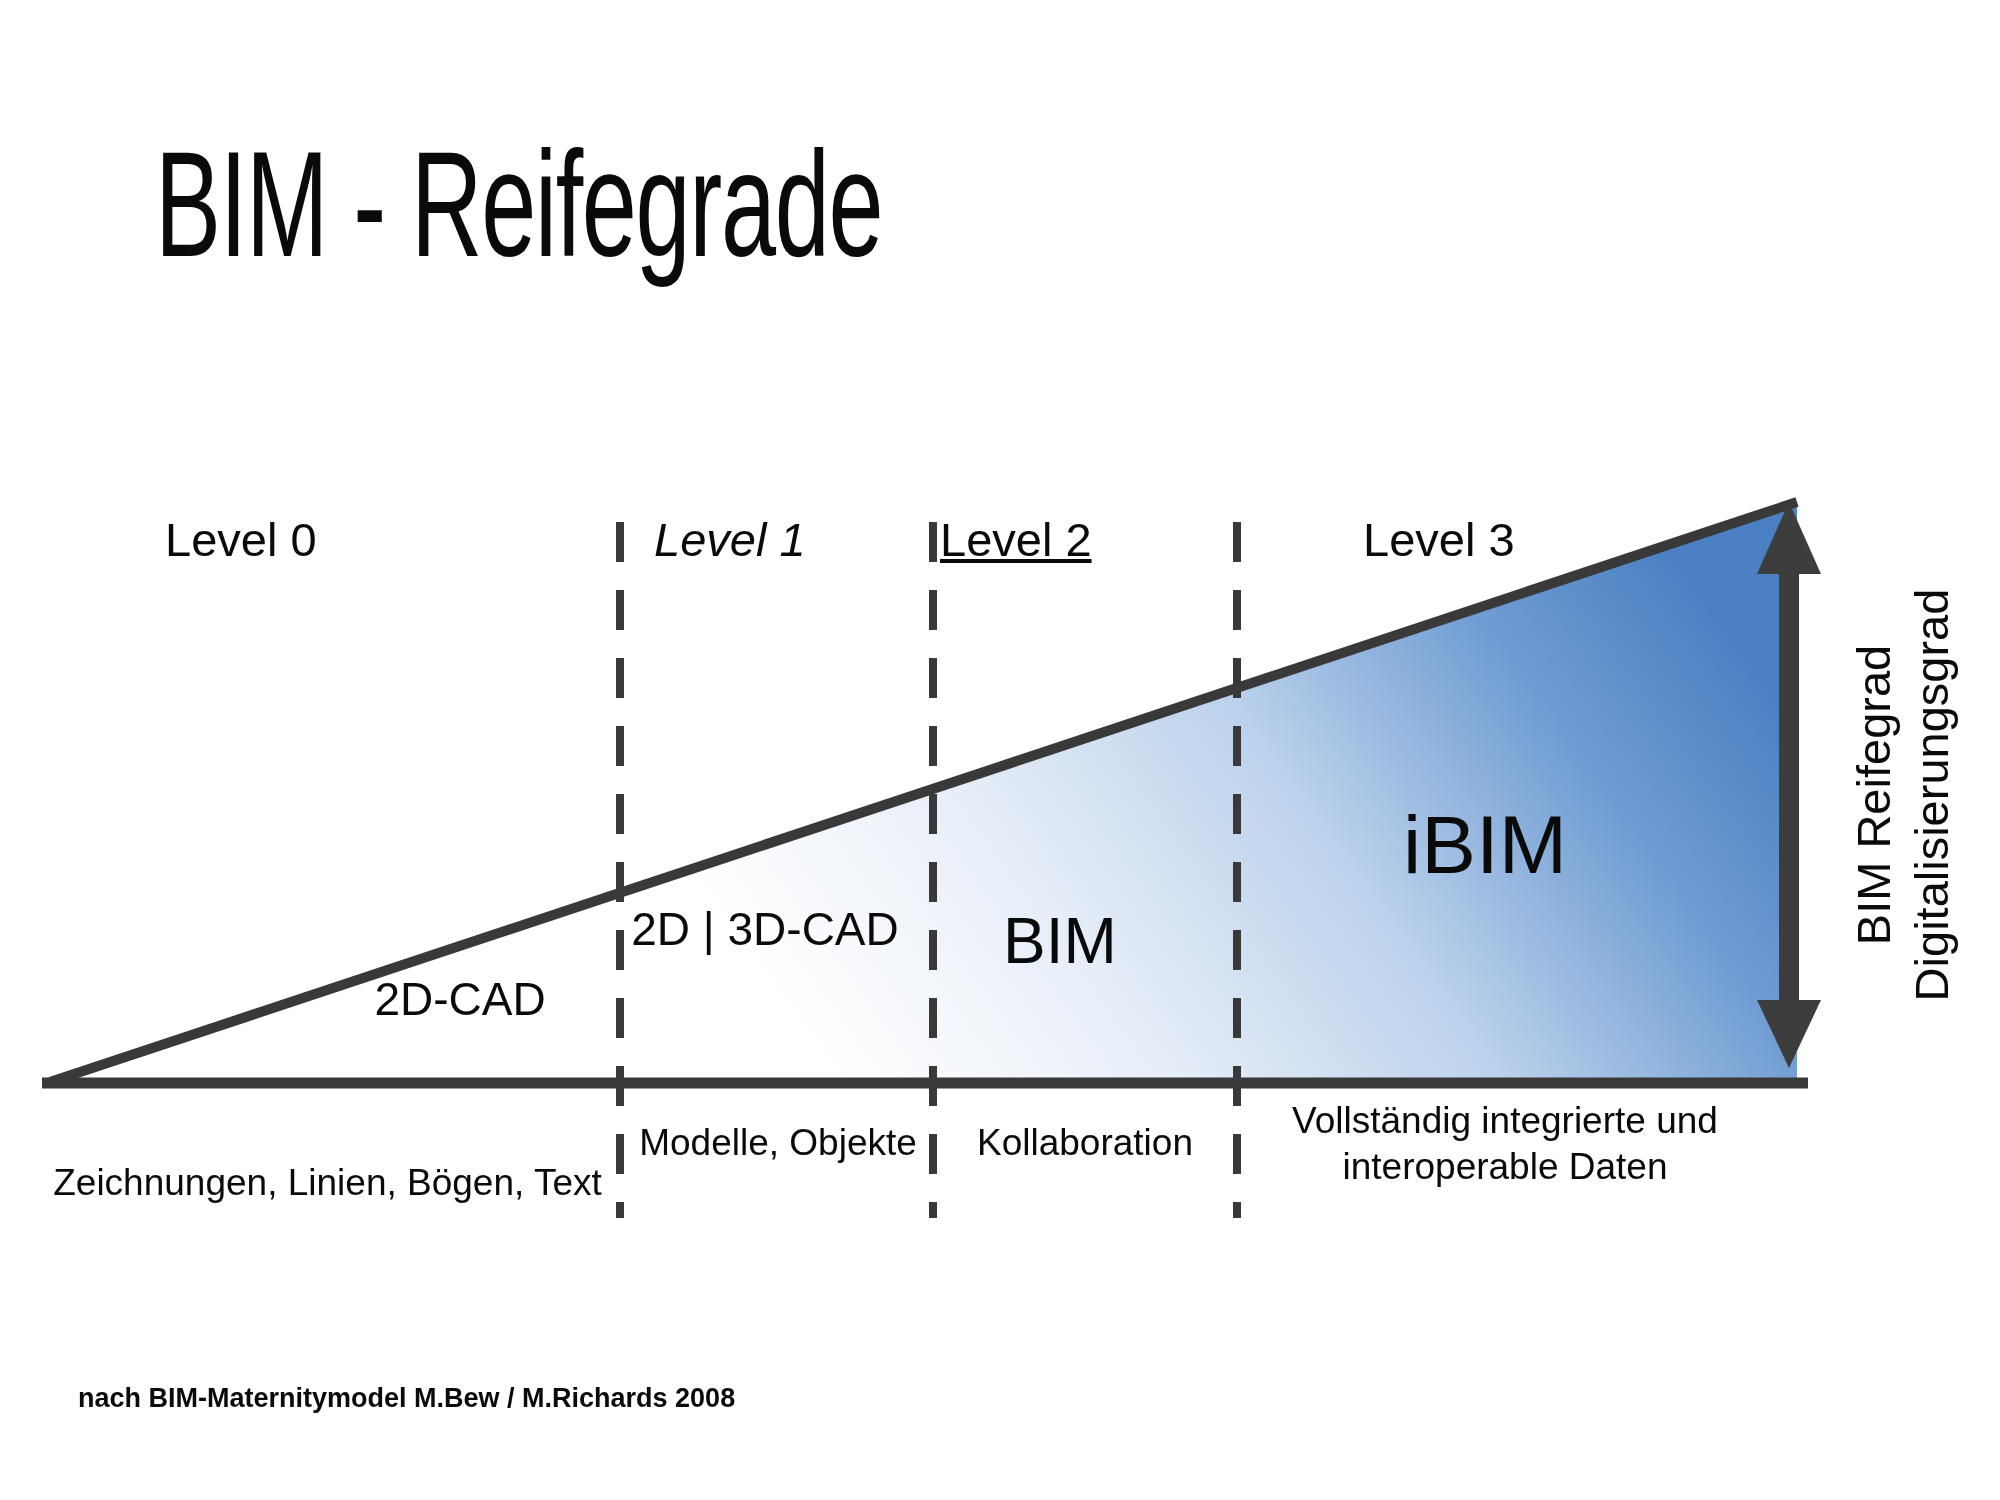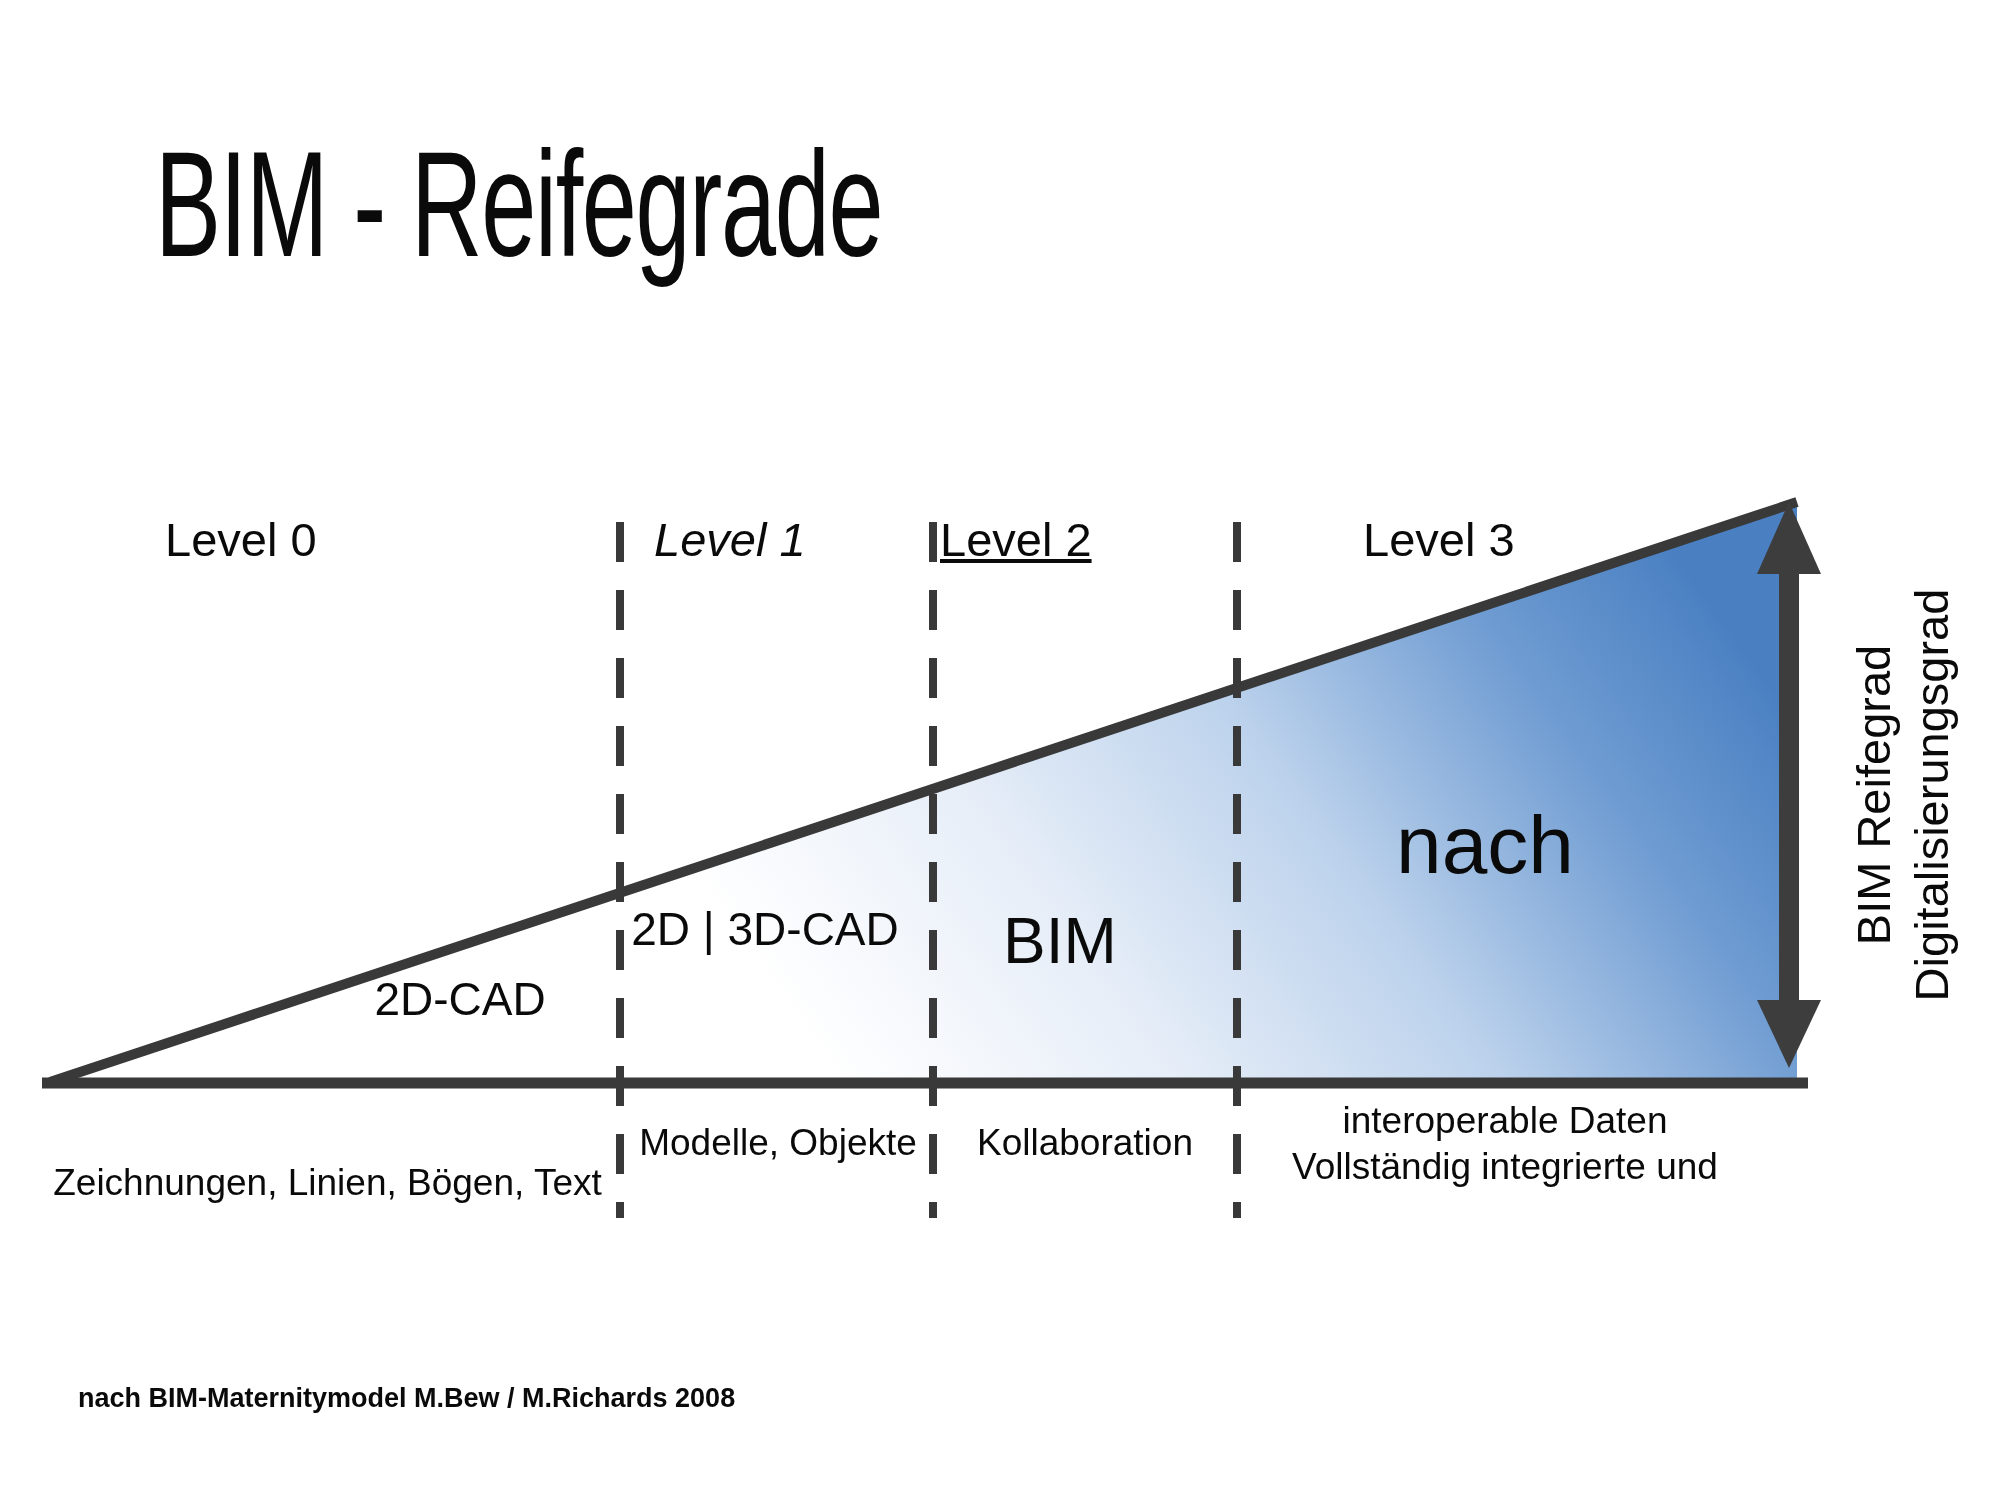--- a/index.html
+++ b/index.html
@@ -106,28 +106,28 @@
 </svg>
 
 <div class="abs level-label" style="left:165px;  width:360px;">Level 0</div>
 <div class="abs level-label" style="left:654px;  width:300px;font-style:italic;">Level 1</div>
 <div class="abs level-label" style="left:940px;  width:290px;text-decoration:underline;">Level 2</div>
 <div class="abs level-label" style="left:1363px; width:300px;">Level 3</div>
 
 <div class="abs zone-label" style="left:330px;  top:972px; width:260px; font-size:46px;">2D-CAD</div>
 <div class="abs zone-label" style="left:610px;  top:902px; width:310px; font-size:46px;">2D | 3D-CAD</div>
 <div class="abs zone-label" style="left:955px;  top:904px; width:210px; font-size:64px;">BIM</div>
-<div class="abs zone-label" style="left:1330px; top:798px; width:310px; font-size:82px;">nach</div>
+<div class="abs zone-label" style="left:1330px; top:798px; width:310px; font-size:82px;">iBIM</div>
 
 <div class="abs desc-label" style="left:45px;   top:1120px; width:565px;margin-top:40px;">Zeichnungen, Linien, Bögen, Text</div>
 <div class="abs desc-label" style="left:628px;  top:1120px; width:300px;">Modelle, Objekte</div>
 <div class="abs desc-label" style="left:940px;  top:1120px; width:290px;">Kollaboration</div>
 <div class="abs desc-label" style="left:1235px; top:1098px; width:540px;">
+  <div>Vollständig integrierte und</div>
   <div>interoperable Daten</div>
-  <div>Vollständig integrierte und</div>
 </div>
 
 <div class="abs axis-label">
   <div>BIM Reifegrad</div>
   <div>Digitalisierungsgrad</div>
 </div>
 
 <div class="abs footer-note">nach BIM-Maternitymodel M.Bew / M.Richards 2008</div>
 
 </body></html>

